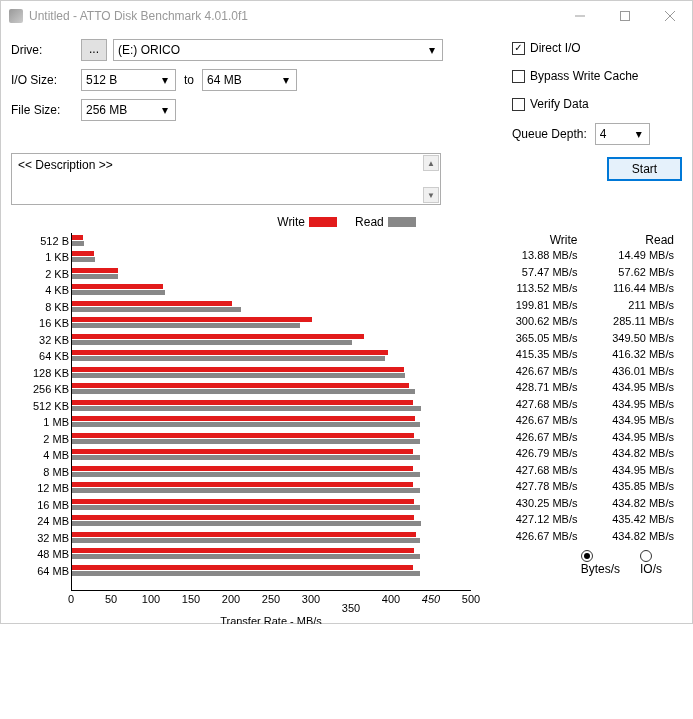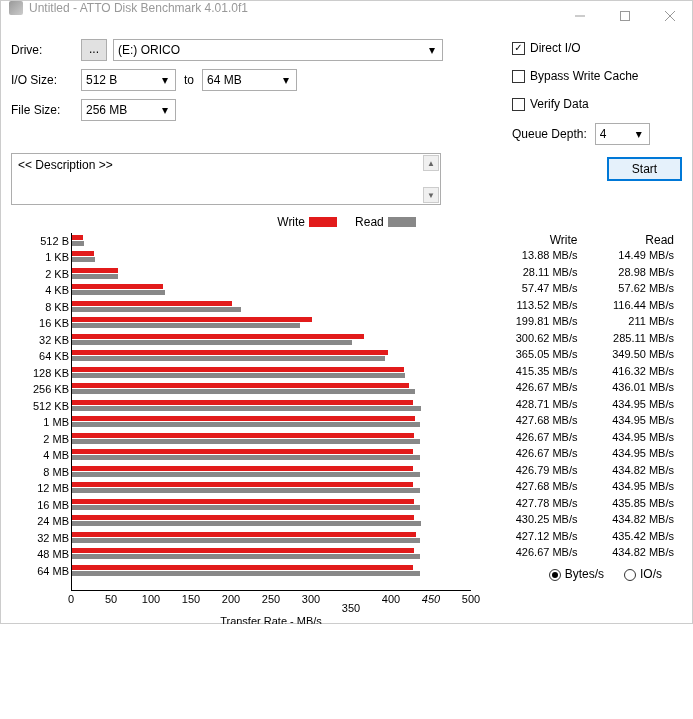--- a/index.html
+++ b/index.html
@@ -1,18 +1,18 @@
 <!DOCTYPE html>
 <html><head>
 <meta charset="utf-8">
 <style>
 * { box-sizing: border-box; margin: 0; padding: 0; }
 body { font-family: "Segoe UI", Tahoma, sans-serif; font-size: 12px; color: #000; background: #fff; width: 693px; }
 .window { border: 1px solid #ccc; background: #fff; }
-.titlebar { display: flex; height: 30px; padding-left: 8px; }
+.titlebar { display: flex; align-items: center; height: 30px; padding-left: 8px; }
 .titlebar-icon { width: 14px; height: 14px; background: linear-gradient(135deg,#999,#ccc); border-radius: 2px; margin-right: 6px; }
 .titlebar-text { flex: 1; color: #999; font-size: 12px; }
 .win-controls { display: flex; }
 .win-btn { width: 45px; height: 30px; display: flex; align-items: center; justify-content: center; color: #999; }
 .win-btn svg { width: 10px; height: 10px; }
 .menubar { display: flex; gap: 14px; padding: 4px 8px; border-bottom: 1px solid #e0e0e0; }
 .menubar span { cursor: default; }
 .content { padding: 8px 10px 10px 10px; }
 .top-row { display: flex; gap: 20px; }
 .left-col { flex: 1; }
@@ -53,21 +53,21 @@
 .xlabel { position: absolute; left: 60px; right: 10px; bottom: -14px; text-align: center; font-size: 11px; }
 .table-col { flex: 1; padding-left: 8px; }
 .table-head { display: flex; }
 .table-head div { flex: 1; text-align: right; padding-right: 8px; }
 .table-body { }
 .trow { display: flex; height: 16.5px; align-items: center; }
 .trow div { flex: 1; text-align: right; padding-right: 8px; font-size: 11px; white-space: nowrap; }
 .units-row { display: flex; gap: 20px; justify-content: flex-end; margin-top: 6px; padding-right: 20px; }
 .radio { width: 12px; height: 12px; border: 1px solid #333; border-radius: 50%; margin-right: 4px; display: inline-flex; align-items: center; justify-content: center; }
 .radio.checked::after { content: ""; width: 6px; height: 6px; background: #000; border-radius: 50%; }
-.unit-item { display: flex; align-items: flex-end; }
+.unit-item { display: flex; align-items: flex-start; flex-direction: column; }
 </style>
 </head>
 <body>
 
 <div class="window">
   <div class="titlebar">
     <div class="titlebar-icon"></div>
     <div class="titlebar-text">Untitled - ATTO Disk Benchmark 4.01.0f1</div>
     <div class="win-controls">
       <div class="win-btn">
@@ -295,24 +295,20 @@
           <div class="table-head">
             <div>Write</div>
             <div>Read</div>
           </div>
           <div class="table-body" id="table-body">
               <div class="trow">
                 <div>13.88 MB/s</div>
                 <div>14.49 MB/s</div>
               </div>
               <div class="trow">
-                <div>28.11 MB/s</div>
-                <div>28.98 MB/s</div>
-              </div>
-              <div class="trow">
                 <div>57.47 MB/s</div>
                 <div>57.62 MB/s</div>
               </div>
               <div class="trow">
                 <div>113.52 MB/s</div>
                 <div>116.44 MB/s</div>
               </div>
               <div class="trow">
                 <div>199.81 MB/s</div>
                 <div>211 MB/s</div>

